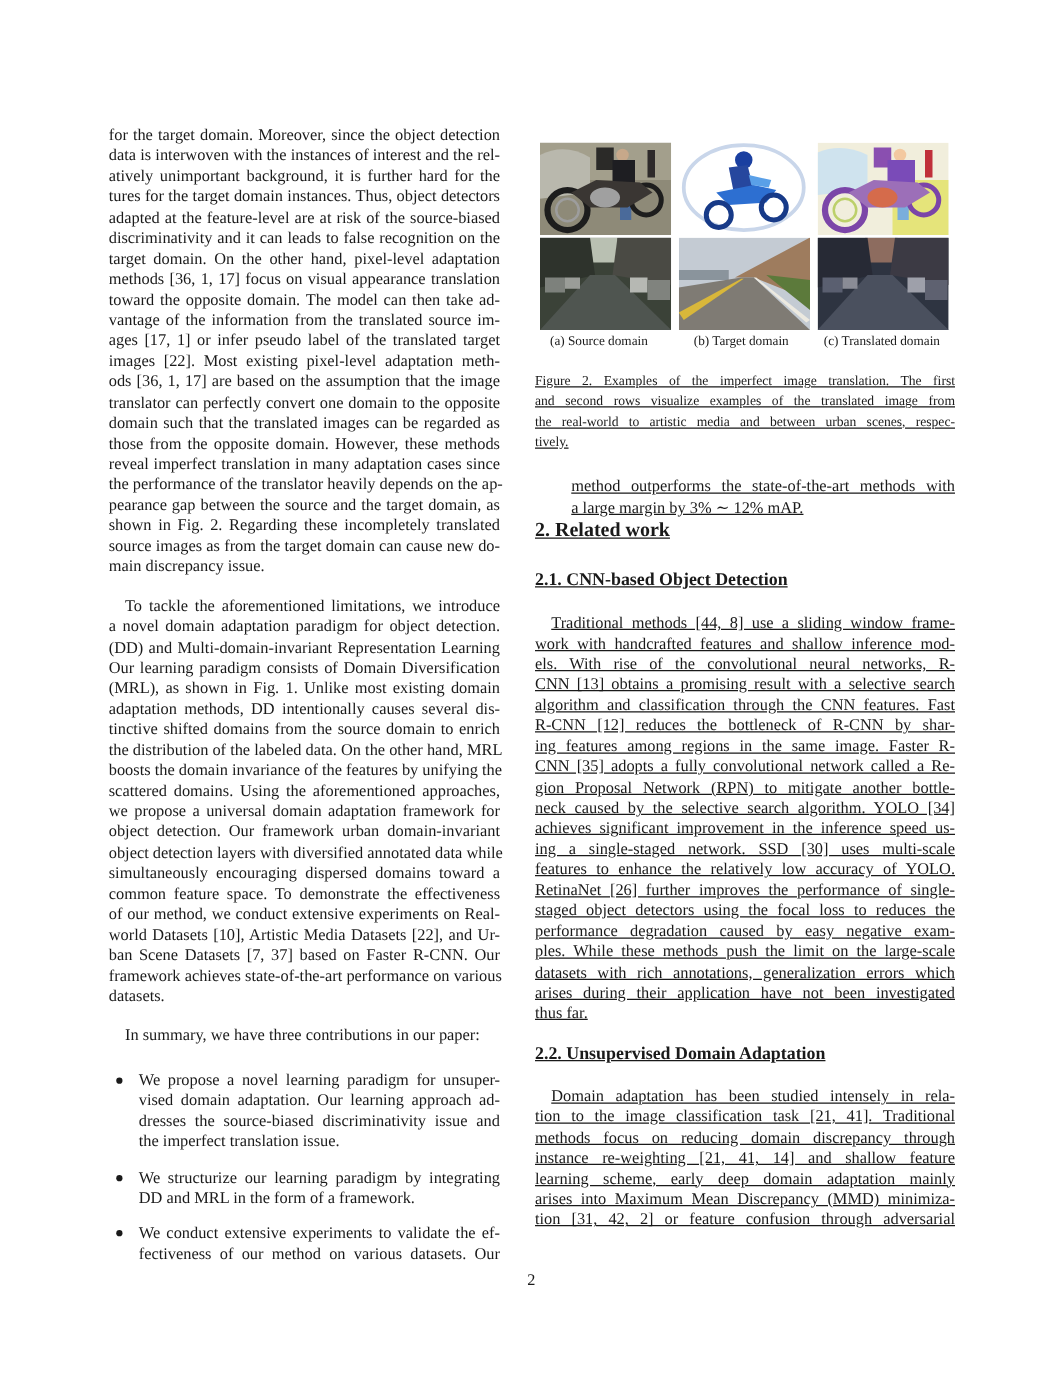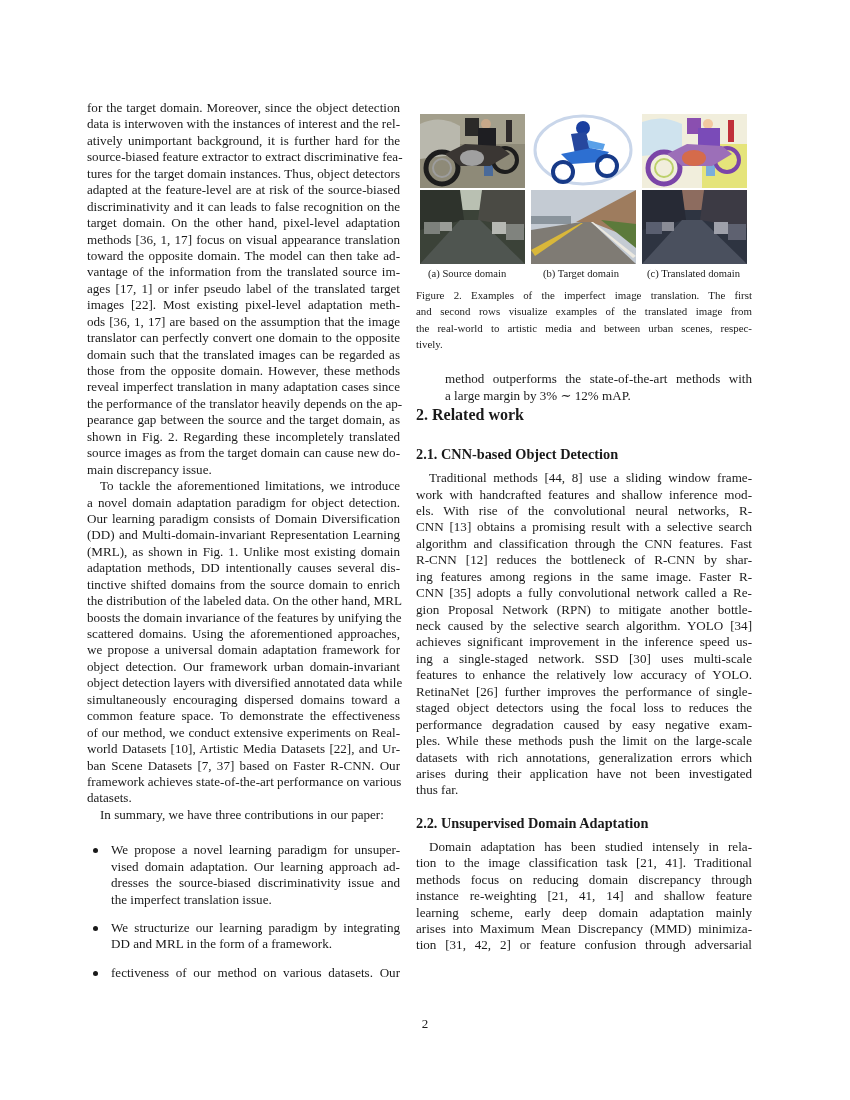--- a/index.html
+++ b/index.html
@@ -5,27 +5,27 @@
     html, body { margin: 0; padding: 0; background: #ffffff; }
     body {
       width: 850px; height: 1100px; position: relative; overflow: hidden;
       font-family: "Liberation Serif", "DejaVu Serif", serif;
       color: #1a1a1a;
     }
     .col {
       position: absolute; top: 100px;
     }
     .col-left { left: 87px; width: 313px; }
-    .col-right { left: 416px; width: 336px; }
+    .col-right { left: 428px; width: 336px; text-decoration: underline; }
     .line {
       font-size: 13.1px; line-height: 16.45px; white-space: nowrap;
       text-align: justify; text-align-last: justify; height: 16.45px;
     }
     .line.last { text-align-last: left; }
-    .line.indent { padding-left: 13px; }
+    .line.indent { padding-left: 13px; margin-top: 15px; }
     .bullets { margin-top: 19px; }
     .bullet { position: relative; padding-left: 24px; margin-bottom: 12px; }
     .bullet .dot {
       position: absolute; left: 6px; top: 6px; width: 5px; height: 5px;
       background: #1a1a1a; border-radius: 50%;
     }
     .figure { position: relative; height: 170px; }
     .fig-grid {
       position: absolute; left: 4px; top: 14px; width: 326px; height: 150px;
     }
@@ -52,21 +52,20 @@
     }
   </style>
 </head>
 <body>
 
 <div class="col col-left">
   <div>
     <div class="line">for the target domain. Moreover, since the object detection</div>
     <div class="line">data is interwoven with the instances of interest and the rel-</div>
     <div class="line">atively unimportant background, it is further hard for the</div>
-    <div class="line">source-biased feature extractor to extract discriminative fea-</div>
     <div class="line">tures for the target domain instances. Thus, object detectors</div>
     <div class="line">adapted at the feature-level are at risk of the source-biased</div>
     <div class="line">discriminativity and it can leads to false recognition on the</div>
     <div class="line">target domain.  On the other hand, pixel-level adaptation</div>
     <div class="line">methods [36, 1, 17] focus on visual appearance translation</div>
     <div class="line">toward the opposite domain. The model can then take ad-</div>
     <div class="line">vantage of the information from the translated source im-</div>
     <div class="line">ages [17, 1] or infer pseudo label of the translated target</div>
     <div class="line">images [22].  Most existing pixel-level adaptation meth-</div>
     <div class="line">ods [36, 1, 17] are based on the assumption that the image</div>
@@ -76,22 +75,22 @@
     <div class="line">reveal imperfect translation in many adaptation cases since</div>
     <div class="line">the performance of the translator heavily depends on the ap-</div>
     <div class="line">pearance gap between the source and the target domain, as</div>
     <div class="line">shown in Fig. 2.  Regarding these incompletely translated</div>
     <div class="line">source images as from the target domain can cause new do-</div>
     <div class="line last">main discrepancy issue.</div>
   </div>
   <div>
     <div class="line indent">To tackle the aforementioned limitations, we introduce</div>
     <div class="line">a novel domain adaptation paradigm for object detection.</div>
+    <div class="line">(DD) and Multi-domain-invariant Representation Learning</div>
     <div class="line">Our learning paradigm consists of Domain Diversification</div>
-    <div class="line">(DD) and Multi-domain-invariant Representation Learning</div>
     <div class="line">(MRL), as shown in Fig. 1.  Unlike most existing domain</div>
     <div class="line">adaptation methods, DD intentionally causes several dis-</div>
     <div class="line">tinctive shifted domains from the source domain to enrich</div>
     <div class="line">the distribution of the labeled data. On the other hand, MRL</div>
     <div class="line">boosts the domain invariance of the features by unifying the</div>
     <div class="line">scattered domains.  Using the aforementioned approaches,</div>
     <div class="line">we propose a universal domain adaptation framework for</div>
     <div class="line">object detection.  Our framework urban domain-invariant</div>
     <div class="line">object detection layers with diversified annotated data while</div>
     <div class="line">simultaneously encouraging dispersed domains toward a</div>
@@ -113,20 +112,21 @@
       <div class="line">dresses the source-biased discriminativity issue and</div>
       <div class="line last">the imperfect translation issue.</div>
     </div>
     <div class="bullet">
       <span class="dot"></span>
       <div class="line">We structurize our learning paradigm by integrating</div>
       <div class="line last">DD and MRL in the form of a framework.</div>
     </div>
     <div class="bullet">
       <span class="dot"></span>
+      <div class="line">We conduct extensive experiments to validate the ef-</div>
       <div class="line">fectiveness of our method on various datasets.  Our</div>
     </div>
   </div>
 </div>
 
 <div class="col col-right" style="top:100px;">
   <div class="figure">
     <div class="fig-grid">
 
       <div class="img" style="left:0;top:0;">
@@ -216,21 +216,21 @@
           <rect x="72" y="32" width="14" height="12" fill="#9ea0aa"></rect>
           <rect x="86" y="34" width="18" height="16" fill="#5e6170"></rect>
         </svg>
       </div>
     </div>
     <div class="sub-caption" style="left:12px;">(a) Source domain</div>
     <div class="sub-caption" style="left:127px;">(b) Target domain</div>
     <div class="sub-caption" style="left:231px;">(c) Translated domain</div>
   </div>
 
-  <div class="caption" style="margin-top:17px;">
+  <div class="caption" style="margin-top:27px;">
     <div class="line">Figure 2. Examples of the imperfect image translation.  The first</div>
     <div class="line">and second rows visualize examples of the translated image from</div>
     <div class="line">the real-world to artistic media and between urban scenes, respec-</div>
     <div class="line last">tively.</div>
   </div>
 
   <div class="cont">
     <div class="line">method outperforms the state-of-the-art methods with</div>
     <div class="line last">a large margin by 3% ∼ 12% mAP.</div>
   </div>

